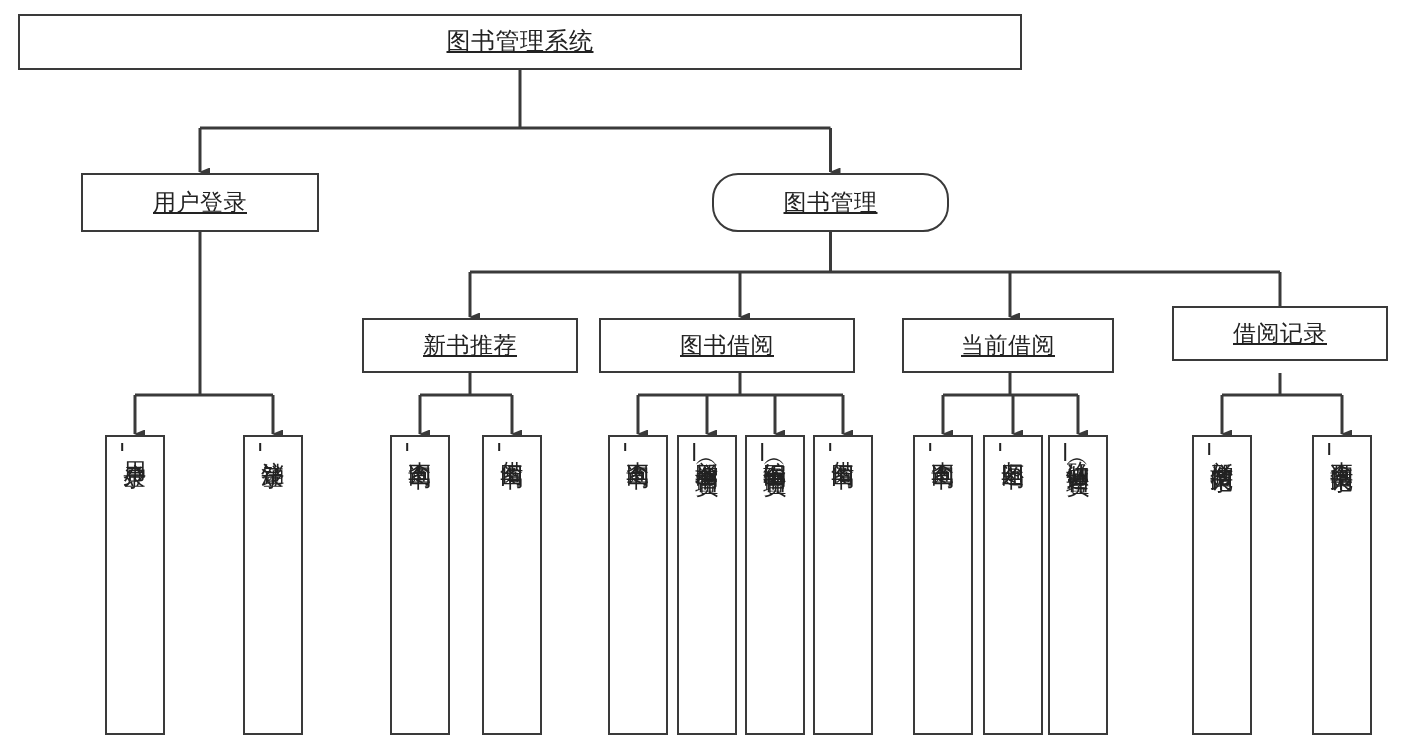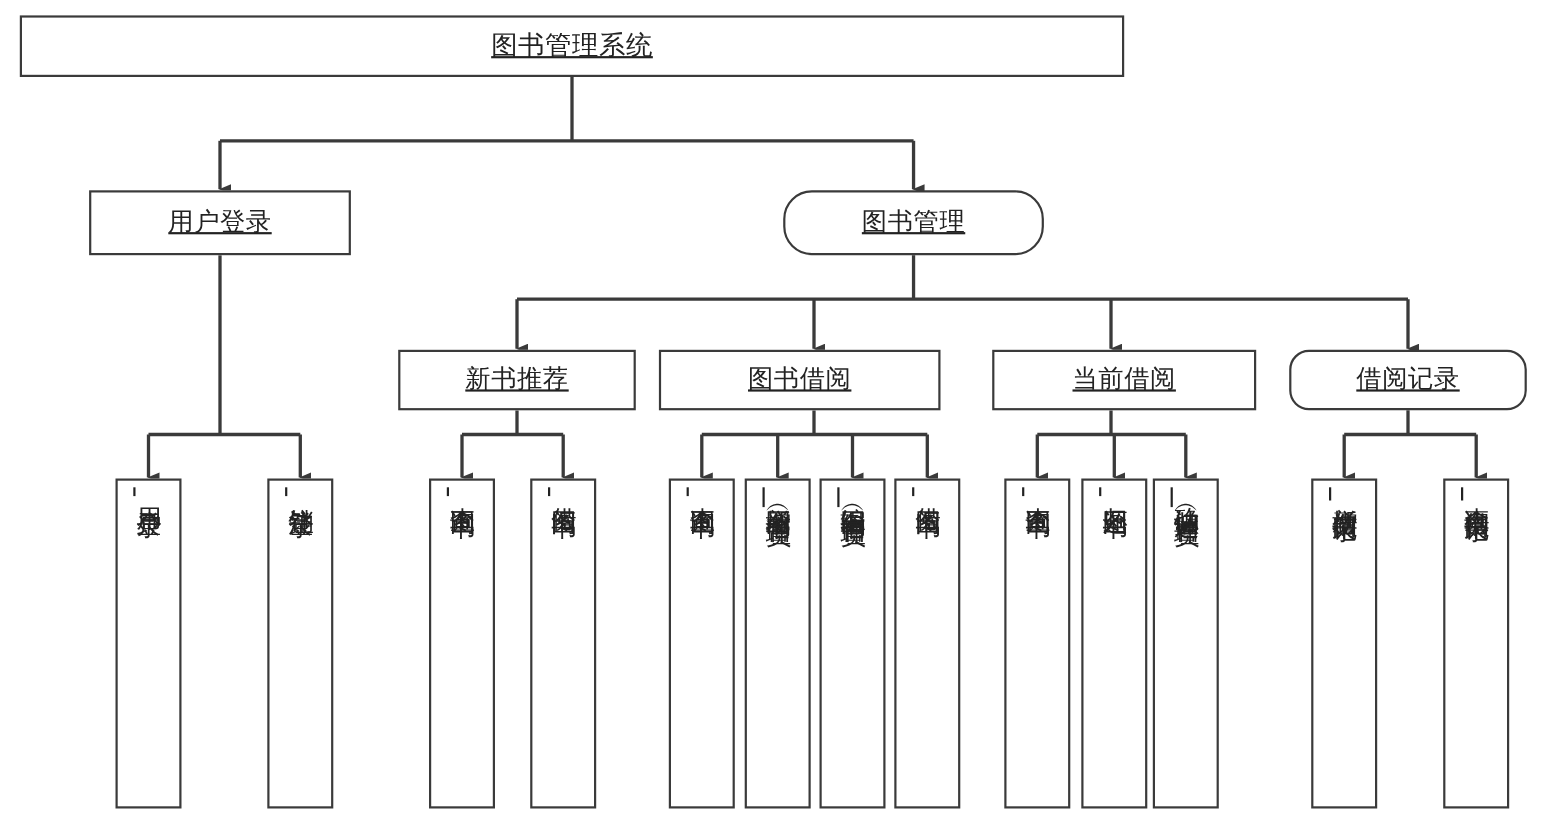--- a/index.html
+++ b/index.html
@@ -123,24 +123,24 @@
       </div>
       <div class="node horiz" style="left: 712px; top: 173px; width: 237px; height: 59px; border-radius: 26px;">
         <span class="label">图书管理</span>
       </div>
       <div class="node horiz" style="left: 362px; top: 318px; width: 216px; height: 55px;">
         <span class="label">新书推荐</span>
       </div>
       <div class="node horiz" style="left: 599px; top: 318px; width: 256px; height: 55px;">
         <span class="label">图书借阅</span>
       </div>
-      <div class="node horiz" style="left: 902px; top: 318px; width: 240px; height: 55px;">
+      <div class="node horiz" style="left: 902px; top: 318px; width: 212px; height: 55px;">
         <span class="label">当前借阅</span>
       </div>
-      <div class="node horiz" style="left: 1172px; top: 318px; width: 216px; height: 55px; border-radius: 18px;">
+      <div class="node horiz" style="left: 1172px; top: 306px; width: 216px; height: 55px;">
         <span class="label">借阅记录</span>
       </div>
       <div class="node vert" style="left: 105px; top: 435px; width: 60px; height: 300px;">
         <span class="label">用户登录</span>
       </div>
       <div class="node vert" style="left: 243px; top: 435px; width: 60px; height: 300px;">
         <span class="label">注销登录</span>
       </div>
       <div class="node vert" style="left: 390px; top: 435px; width: 60px; height: 300px;">
         <span class="label">查询图书</span>

